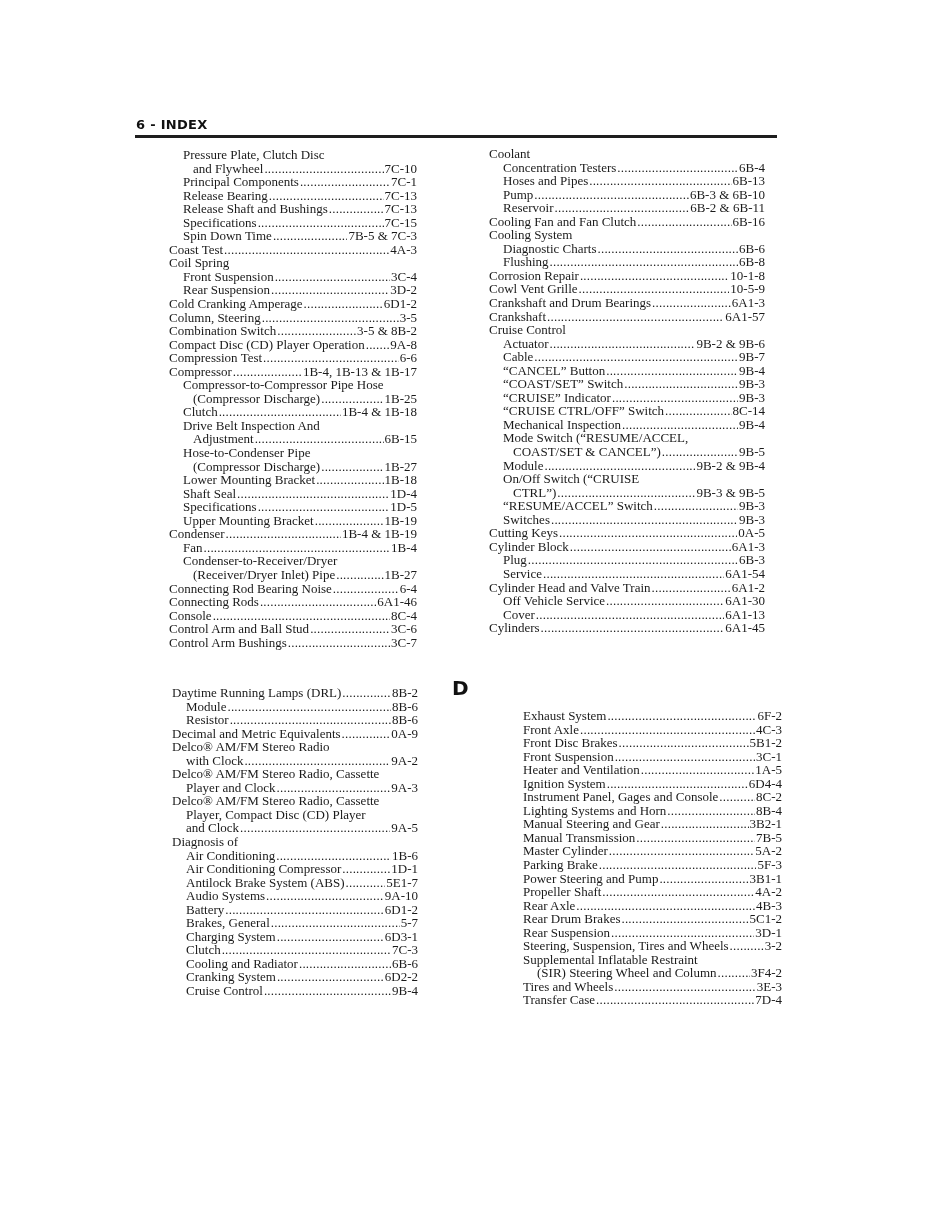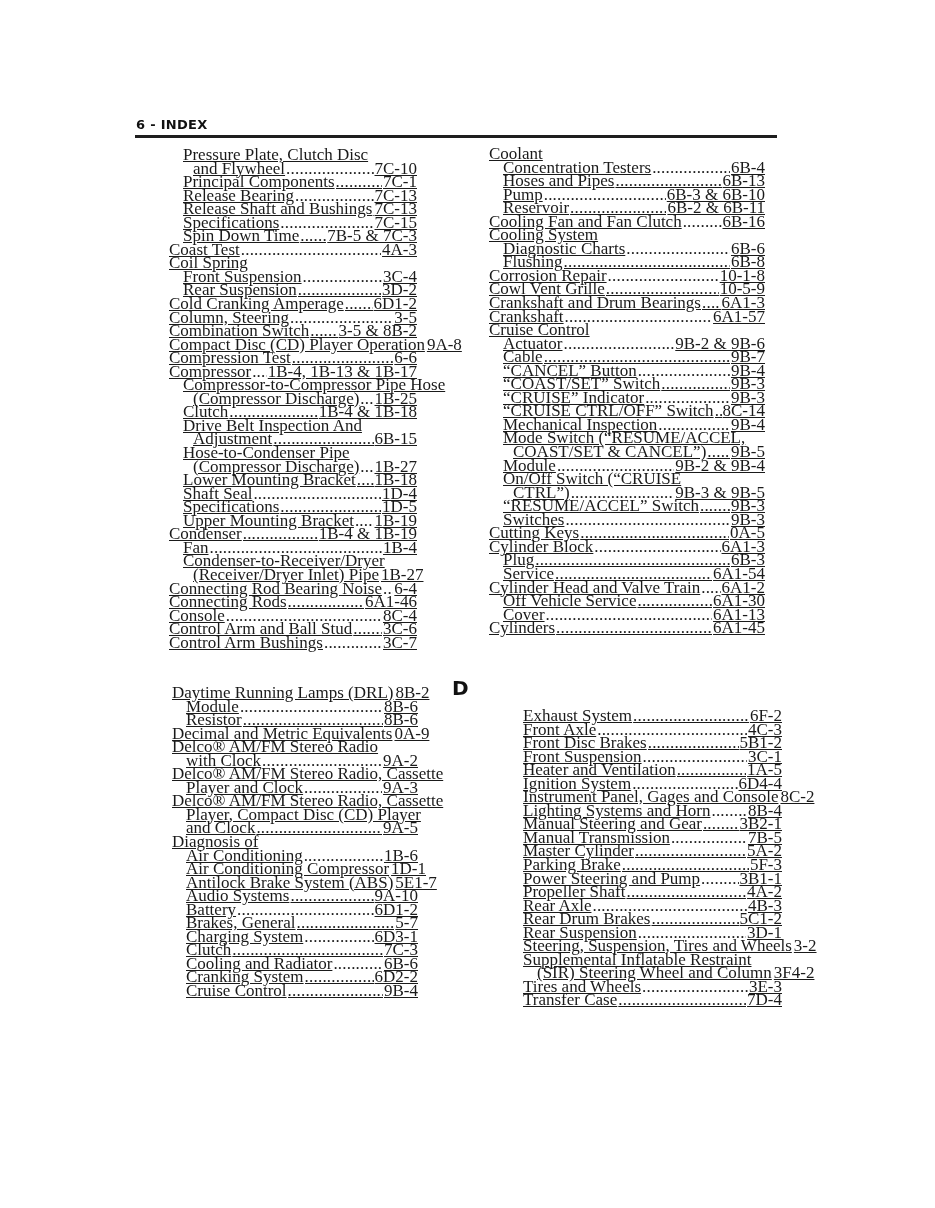--- a/index.html
+++ b/index.html
@@ -1,19 +1,19 @@
 <!DOCTYPE html>
 <html><head>
 <meta charset="utf-8">
 <style>
   html, body { margin: 0; padding: 0; background: #ffffff; }
   body { width: 935px; height: 1208px; position: relative; overflow: hidden; font-family: "Liberation Serif", "DejaVu Serif", serif; color: #1a1a1a; }
   .page-header { position: absolute; left: 136px; top: 117px; font-family: "DejaVu Sans", "Liberation Sans", sans-serif; font-weight: bold; font-size: 13px; letter-spacing: 0.3px; color: #111; }
   .header-rule { position: absolute; left: 135px; top: 135px; width: 642px; height: 3px; background: #1e1e1e; }
-  .col { position: absolute; font-size: 17px; line-height: 13.55px; text-decoration: underline; }
+  .col { position: absolute; font-size: 13px; line-height: 13.55px; }
   .col-a { left: 169px; top: 148px; width: 248px; }
   .col-b { left: 489px; top: 147px; width: 276px; }
   .col-c { left: 172px; top: 686px; width: 246px; }
   .col-d { left: 523px; top: 709px; width: 259px; }
   .entry { display: flex; align-items: baseline; white-space: nowrap; }
   .entry .label { flex: 0 0 auto; }
   .entry .leader { flex: 1 1 auto; overflow: hidden; margin: 0 1px; }
   .entry .leader::after { content: "................................................................................................................................................"; letter-spacing: 0.2px; }
   .entry .page { flex: 0 0 auto; }
   .lvl0 { padding-left: 0; }

